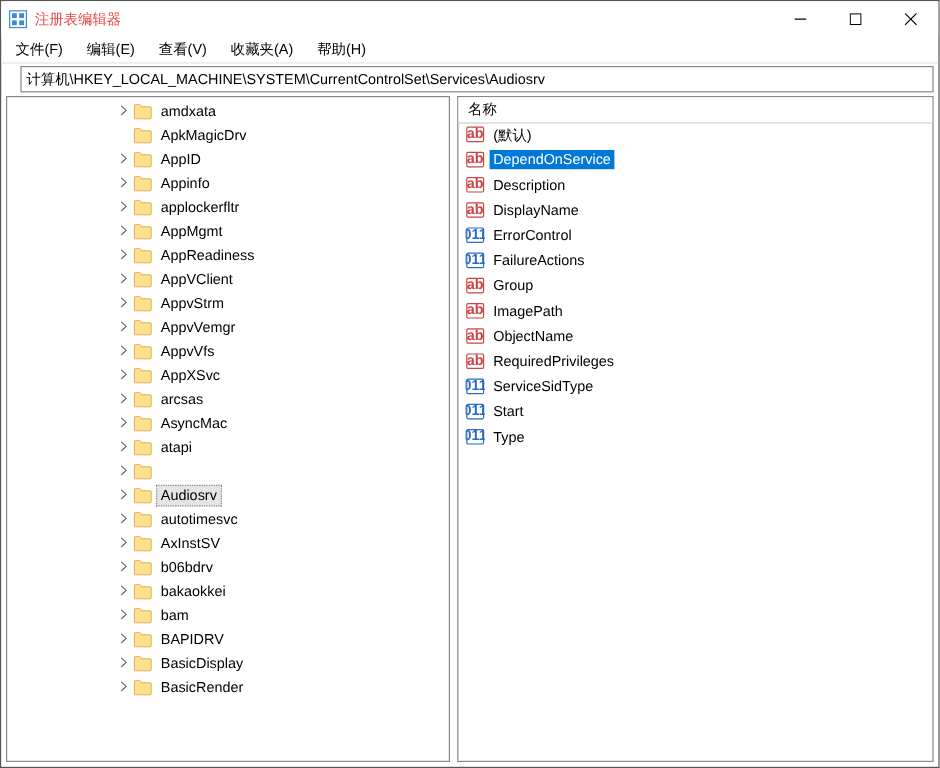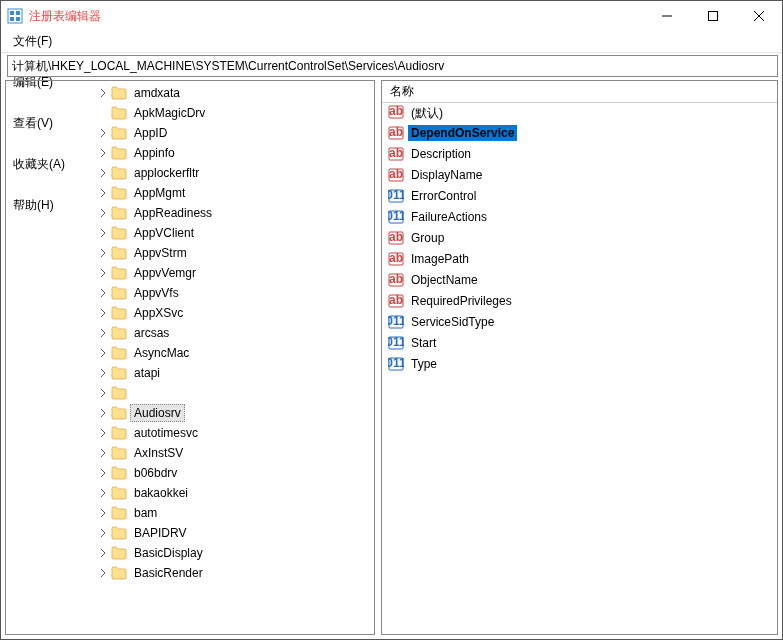--- a/index.html
+++ b/index.html
@@ -4,24 +4,24 @@
 <style>
 * { box-sizing: border-box; margin: 0; padding: 0; font-family: "Microsoft YaHei", "Segoe UI", Tahoma, sans-serif; font-size: 12px; }
 body { background: #fff; width: 783px; height: 640px; overflow: hidden; border: 1px solid #555; display: flex; flex-direction: column; }
 
 .titlebar { height: 30px; display: flex; align-items: center; padding-left: 6px; background: #fff; }
 .titlebar .app-icon { width: 16px; height: 16px; margin-right: 6px; display: inline-flex; align-items: center; justify-content: center; }
 .titlebar .title { flex: 1; font-size: 12px; color: #ef4444; }
 .win-controls { display: flex; height: 100%; }
 .win-btn { width: 46px; height: 100%; display: flex; align-items: center; justify-content: center; color: #000; cursor: pointer; }
 
-.menubar { height: 22px; display: flex; padding: 0 6px; gap: 20px; border-bottom: 1px solid #e5e5e5; flex-direction: column; }
+.menubar { height: 22px; display: flex; align-items: center; padding: 0 6px; gap: 8px; border-bottom: 1px solid #e5e5e5; }
 .menubar .menu-item { padding: 2px 6px; cursor: pointer; }
 
-.addressbar { height: 22px; border: 1px solid #888; margin: 2px 4px 3px 6px; display: flex; align-items: center; padding: 0 4px; font-size: 12px; background: #fff; }
+.addressbar { height: 22px; border: 1px solid #888; margin: 2px 4px 3px 16px; display: flex; align-items: center; padding: 0 4px; font-size: 12px; background: #fff; }
 
 .panes { flex: 1; display: flex; margin: 0 4px 4px 4px; min-height: 0; }
 .tree-pane { width: 370px; border: 1px solid #888; overflow: hidden; display: flex; flex-direction: column; }
 .splitter { width: 6px; cursor: ew-resize; }
 .values-pane { flex: 1; border: 1px solid #888; overflow: hidden; display: flex; flex-direction: column; }
 
 .tree-scroll { flex: 1; overflow-y: scroll; overflow-x: hidden; padding: 2px 0; }
 .tree-scroll::-webkit-scrollbar { width: 17px; }
 .tree-scroll::-webkit-scrollbar-track { background: #f0f0f0; }
 .tree-scroll::-webkit-scrollbar-thumb { background: #c1c1c1; }
@@ -32,21 +32,21 @@
 .tree-row .folder { width: 16px; height: 14px; margin: 0 3px 0 1px; flex-shrink: 0; }
 .tree-row .label { padding: 1px 3px; border: 1px solid transparent; }
 .tree-row.selected .label { background: #e5e5e5; border: 1px dotted #888; }
 
 .values-header { height: 22px; border-bottom: 1px solid #d0d0d0; display: flex; align-items: center; padding-left: 8px; background: #fff; }
 .values-header .col { font-weight: 400; color: #000; }
 .values-body { flex: 1; overflow: auto; padding: 1px 0; }
 .value-row { display: flex; align-items: flex-start; height: 21px; padding-left: 6px; cursor: pointer; }
 .val-icon { width: 16px; height: 16px; margin-right: 4px; flex-shrink: 0; display: inline-flex; }
 .val-name { padding: 1px 3px; }
-.value-row.selected .val-name { background: #0078d7; color: #000000; font-weight: bold; }
+.value-row.selected .val-name { background: #0078d7; color: #ffffff; }
 
 
 .folder svg { width: 100%; height: 100%; display: block; }
 </style>
 </head>
 <body>
 
 <div class="titlebar">
   <span class="app-icon">
     <svg viewBox="0 0 16 16">

